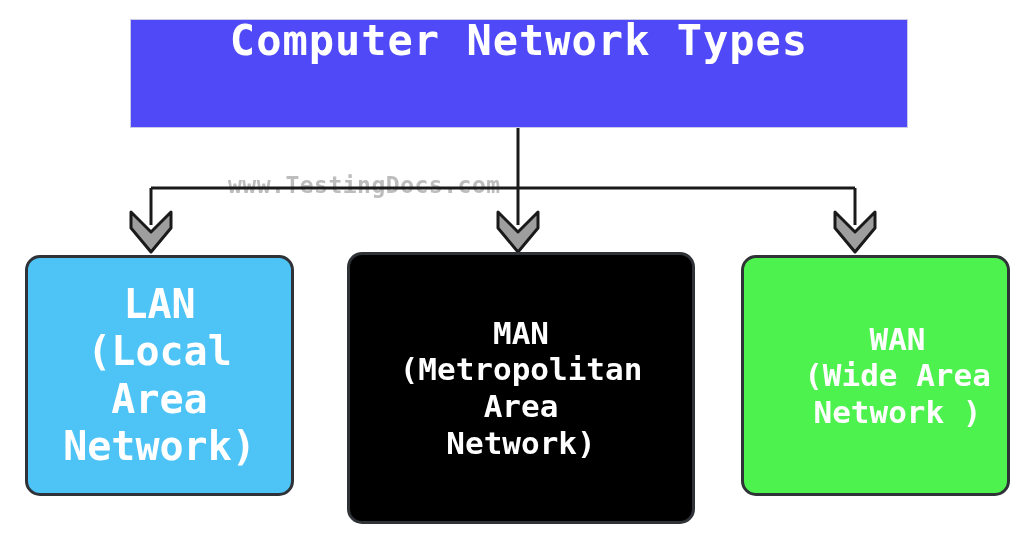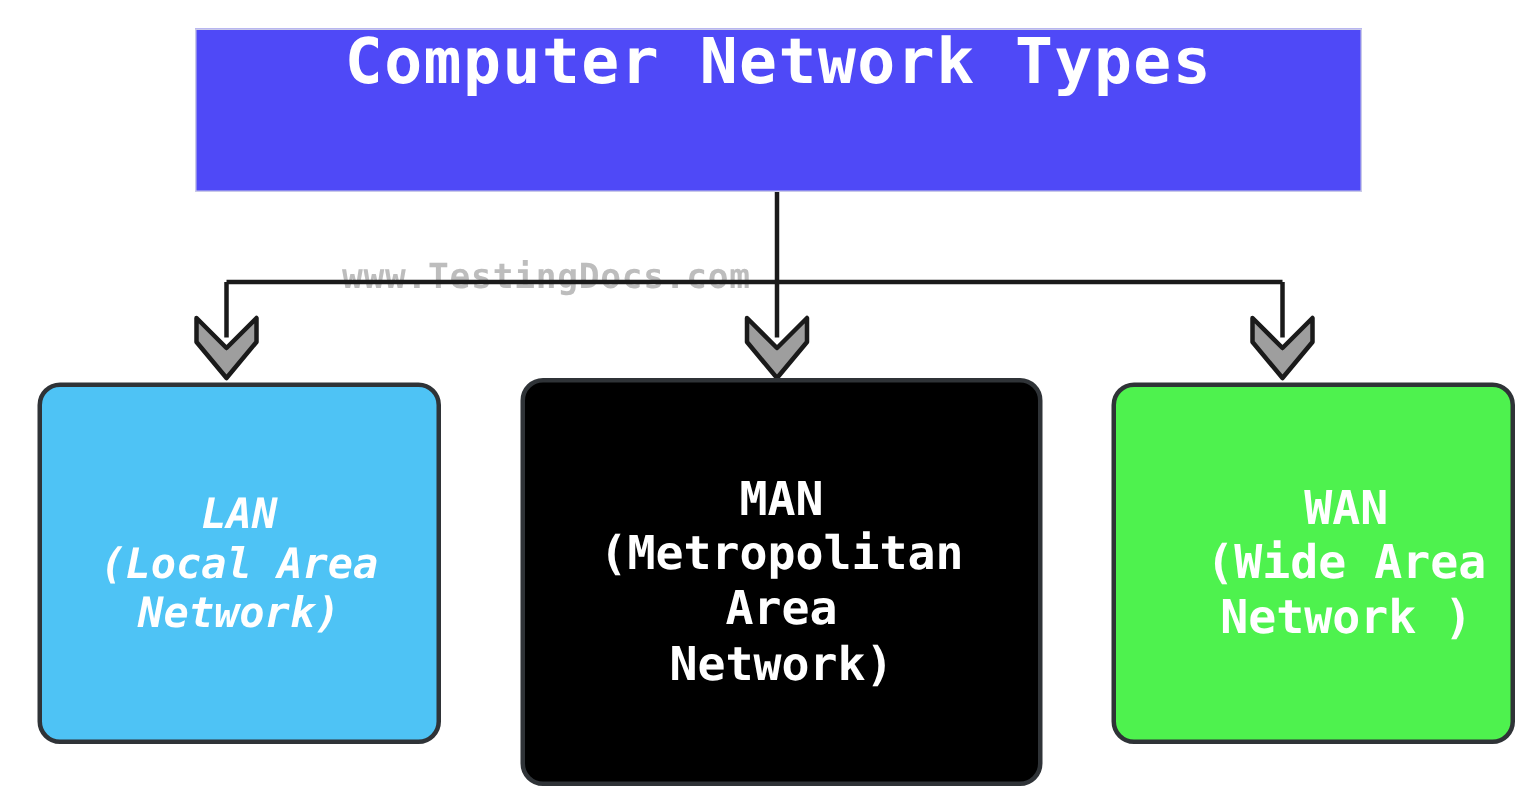--- a/index.html
+++ b/index.html
@@ -87,21 +87,21 @@
     padding: 0 6px;
   }
 
   #node-lan {
     left: 25px;
     top: 255px;
     width: 269px;
     height: 241px;
     background: #4ec3f5;
   }
-  #node-lan .node-label { font-size: 28px; font-style: italic; }
+  #node-lan .node-label { font-size: 40px; }
 
   #node-man {
     left: 347px;
     top: 252px;
     width: 348px;
     height: 272px;
     background: #000000;
   }
   #node-man .node-label { font-size: 31px; }
 

